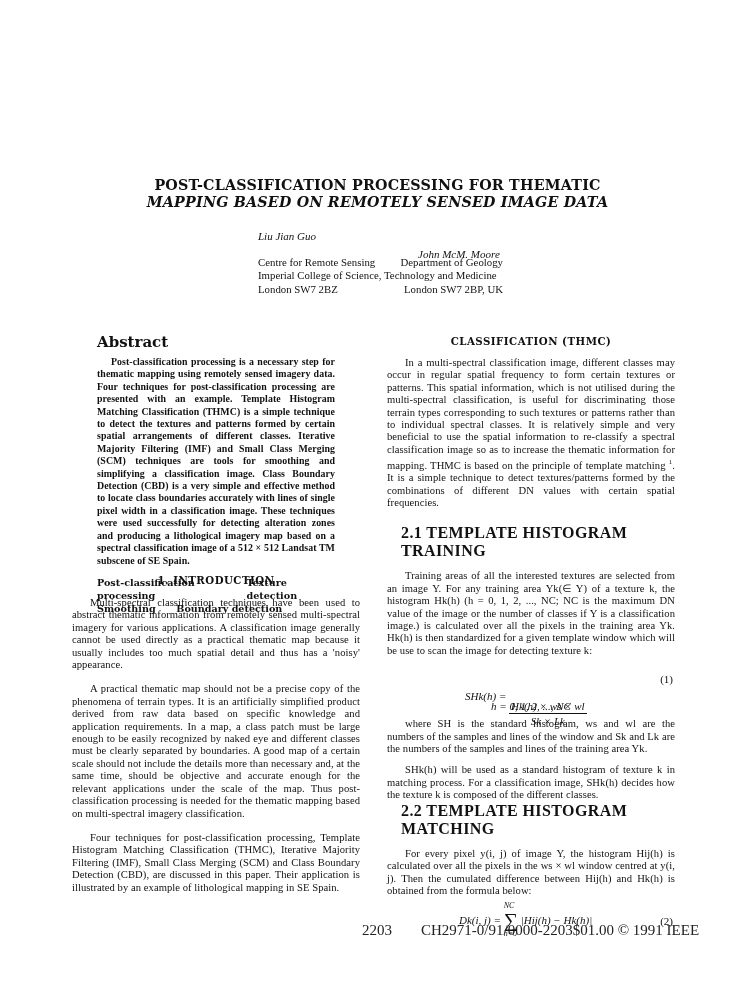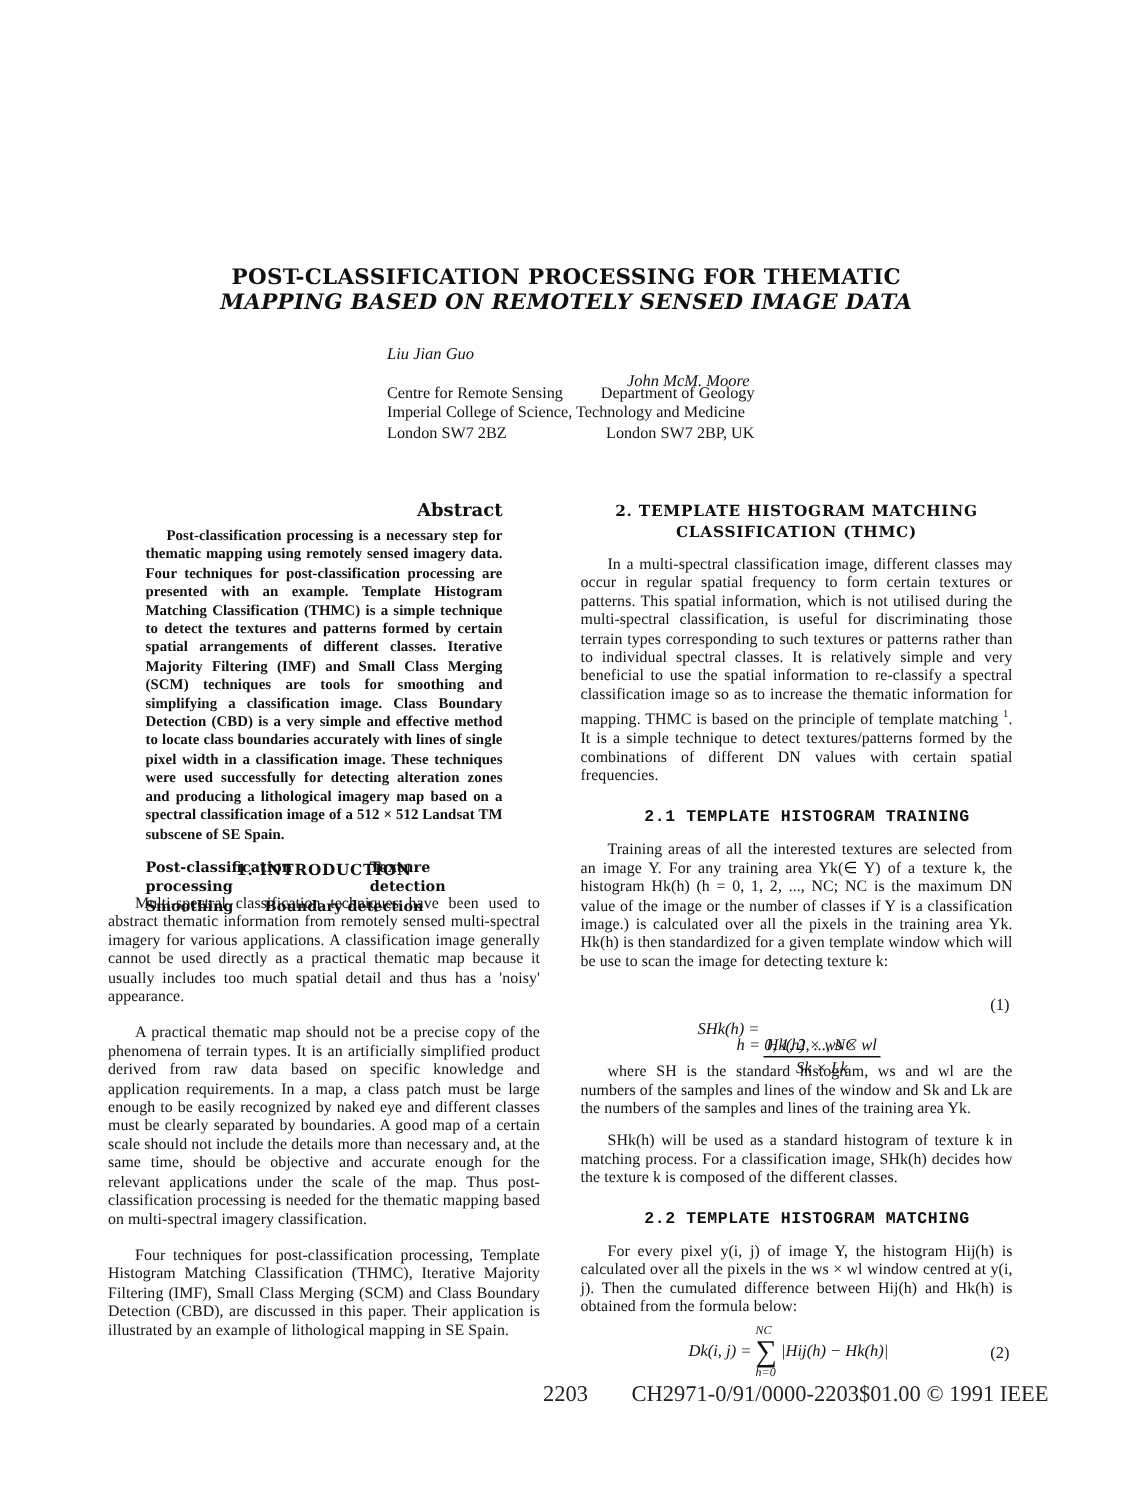--- a/index.html
+++ b/index.html
@@ -20,21 +20,21 @@
   .abstract-text {
     font-family: "Liberation Serif", serif; font-size: 9.9px; line-height: 12.4px;
     text-align: justify; font-weight: bold; letter-spacing: 0.05px;
   }
   .para { margin: 0; text-indent: 18px; }
   .heading {
     font-family: "DejaVu Serif", serif; font-weight: bold; font-size: 10.2px; letter-spacing: 0.5px;
     text-align: center; line-height: 14px;
   }
   .subheading {
-    font-family: Liberation Mono, monospace; font-weight: bold; font-size: 11px; letter-spacing: 0.4px; text-align: center;
+    font-family: Liberation Serif, serif; font-weight: bold; font-size: 16px; letter-spacing: 0.4px;
   }
   .eq {
     font-family: "Liberation Serif", serif; font-style: italic; font-size: 11px;
   }
   .eqnum { font-family: "Liberation Serif", serif; font-size: 11px; font-style: normal; }
   .frac { display: inline-block; vertical-align: middle; text-align: center; }
   .frac .num { display: block; border-bottom: 1px solid #111; padding: 0 2px 1px; margin-top: 36px; }
   .frac .den { display: block; padding-top: 1px; }
   .sum { display: inline-block; vertical-align: middle; text-align: left; line-height: 10px; }
   .sum .sym { display: block; font-size: 20px; line-height: 18px; font-style: normal; }
@@ -57,21 +57,21 @@
     <span>Department of Geology</span>
   </div>
   <div style="white-space:nowrap;">Imperial College of Science, Technology and Medicine</div>
   <div style="display:flex; justify-content:space-between;align-items:center;">
     <span>London SW7 2BZ</span>
     <span>London SW7 2BP, UK</span>
   </div>
 </div>
 
 <div class="abs" style="left:97px; top:333px; width:238px;">
-  <div style="text-align:right; font-family:'DejaVu Serif',serif; font-weight:bold; font-size:12px; margin-bottom:5px;">Abstract</div>
+  <div style="text-align:left; font-family:'DejaVu Serif',serif; font-weight:bold; font-size:15px; margin-bottom:5px;">Abstract</div>
   <p class="abstract-text para" style="text-indent:14px;">Post-classification processing is a necessary step for thematic mapping using remotely sensed imagery data. Four techniques for post-classification processing are presented with an example. Template Histogram Matching Classification (THMC) is a simple technique to detect the textures and patterns formed by certain spatial arrangements of different classes. Iterative Majority Filtering (IMF) and Small Class Merging (SCM) techniques are tools for smoothing and simplifying a classification image. Class Boundary Detection (CBD) is a very simple and effective method to locate class boundaries accurately with lines of single pixel width in a classification image. These techniques were used successfully for detecting alteration zones and producing a lithological imagery map based on a spectral classification image of a 512 × 512 Landsat TM subscene of SE Spain.</p>
   <div class="keywords" style="margin-top:9px;">
     <div style="display:flex; justify-content:space-between;">
       <span>Post-classification processing</span>
       <span>Texture detection</span>
     </div>
     <div>
       <span>Smoothing</span>
       <span style="display:inline-block; width:14px;"></span>
       <span>Boundary detection</span>
@@ -80,21 +80,20 @@
 </div>
 
 <div class="abs" style="left:72px; top:573px; width:288px;">
   <div class="heading" style="margin-bottom:10px;">1. INTRODUCTION</div>
   <p class="body-text para">Multi-spectral classification techniques have been used to abstract thematic information from remotely sensed multi-spectral imagery for various applications. A classification image generally cannot be used directly as a practical thematic map because it usually includes too much spatial detail and thus has a 'noisy' appearance.</p>
   <p class="body-text para" style="margin-top:12px;">A practical thematic map should not be a precise copy of the phenomena of terrain types. It is an artificially simplified product derived from raw data based on specific knowledge and application requirements. In a map, a class patch must be large enough to be easily recognized by naked eye and different classes must be clearly separated by boundaries. A good map of a certain scale should not include the details more than necessary and, at the same time, should be objective and accurate enough for the relevant applications under the scale of the map. Thus post-classification processing is needed for the thematic mapping based on multi-spectral imagery classification.</p>
   <p class="body-text para" style="margin-top:12px;">Four techniques for post-classification processing, Template Histogram Matching Classification (THMC), Iterative Majority Filtering (IMF), Small Class Merging (SCM) and Class Boundary Detection (CBD), are discussed in this paper. Their application is illustrated by an example of lithological mapping in SE Spain.</p>
 </div>
 
 <div class="abs" style="left:387px; top:334px; width:288px;">
-  <div class="heading">2. TEMPLATE HISTOGRAM MATCHING</div>
   <div class="heading" style="margin-bottom:9px;">CLASSIFICATION (THMC)</div>
   <p class="body-text para"><span>In a multi-spectral classification image, different classes may occur in regular spatial frequency to form certain textures or patterns. This spatial information, which is not utilised during the multi-spectral classification, is useful for discriminating those terrain types corresponding to such textures or patterns rather than to individual spectral classes. It is relatively simple and very beneficial to use the spatial information to re-classify a spectral classification image so as to increase the thematic information for mapping. THMC is based on the principle of template matching</span> <sup style="font-size:7px;">1</sup><span>. It is a simple technique to detect textures/patterns formed by the combinations of different DN values with certain spatial frequencies.</span></p>
 
   <div class="subheading" style="margin-top:15px; margin-left:14px;">2.1 TEMPLATE HISTOGRAM TRAINING</div>
   <p class="body-text para" style="margin-top:10px;">Training areas of all the interested textures are selected from an image Y. For any training area Yk(∈ Y) of a texture k, the histogram Hk(h) (h = 0, 1, 2, ..., NC; NC is the maximum DN value of the image or the number of classes if Y is a classification image.) is calculated over all the pixels in the training area Yk. Hk(h) is then standardized for a given template window which will be use to scan the image for detecting texture k:</p>
 
   <div style="position:relative; height:34px; margin-top:7px;text-decoration:underline;">
     <div class="eq" style="position:absolute; left:78px; top:0;">
       <span style="vertical-align:middle;">SHk(h) =</span>
       <span class="frac">
@@ -102,21 +101,21 @@
         <span class="den">Sk × Lk</span>
       </span>
     </div>
     <span class="eqnum" style="position:absolute; right:2px; top:9px;">(1)</span>
   </div>
   <div class="eq" style="text-align:center; margin-top:2px; margin-bottom:6px;">h = 0, 1, 2, ..., NC</div>
 
   <p class="body-text para">where SH is the standard histogram, ws and wl are the numbers of the samples and lines of the window and Sk and Lk are the numbers of the samples and lines of the training area Yk.</p>
   <p class="body-text para" style="margin-top:9px;">SHk(h) will be used as a standard histogram of texture k in matching process. For a classification image, SHk(h) decides how the texture k is composed of the different classes.</p>
 
-  <div class="subheading" style="margin-top:14px; margin-left:14px;">2.2 TEMPLATE HISTOGRAM MATCHING</div>
+  <div class="subheading" style="margin-left:14px;">2.2 TEMPLATE HISTOGRAM MATCHING</div>
   <p class="body-text para" style="margin-top:10px;">For every pixel y(i, j) of image Y, the histogram Hij(h) is calculated over all the pixels in the ws × wl window centred at y(i, j). Then the cumulated difference between Hij(h) and Hk(h) is obtained from the formula below:</p>
 
   <div style="position:relative; height:42px; margin-top:4px;">
     <div class="eq" style="position:absolute; left:72px; top:0;">
       <span style="vertical-align:middle;">Dk(i, j) =</span>
       <span class="sum">
         <span class="lim">NC</span>
         <span class="sym">∑</span>
         <span class="lim">h=0</span>
       </span>

